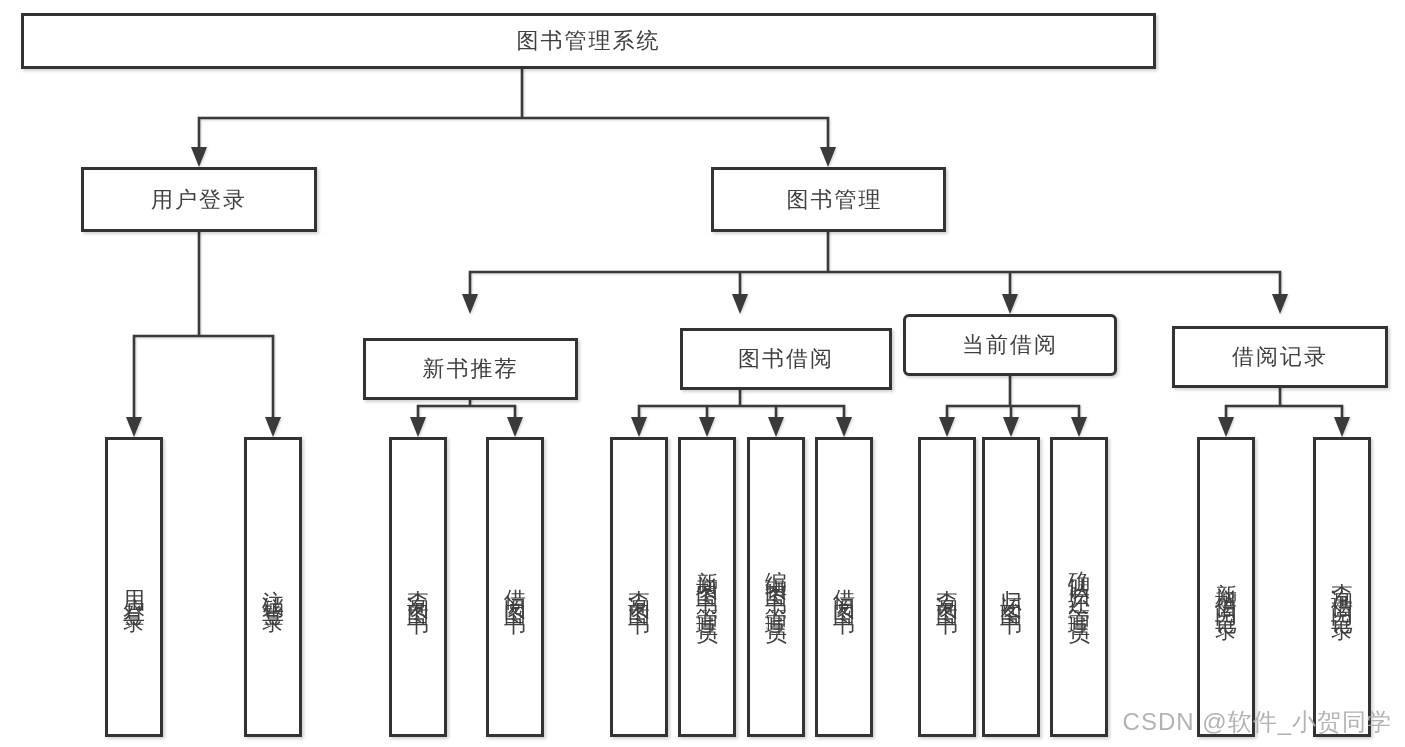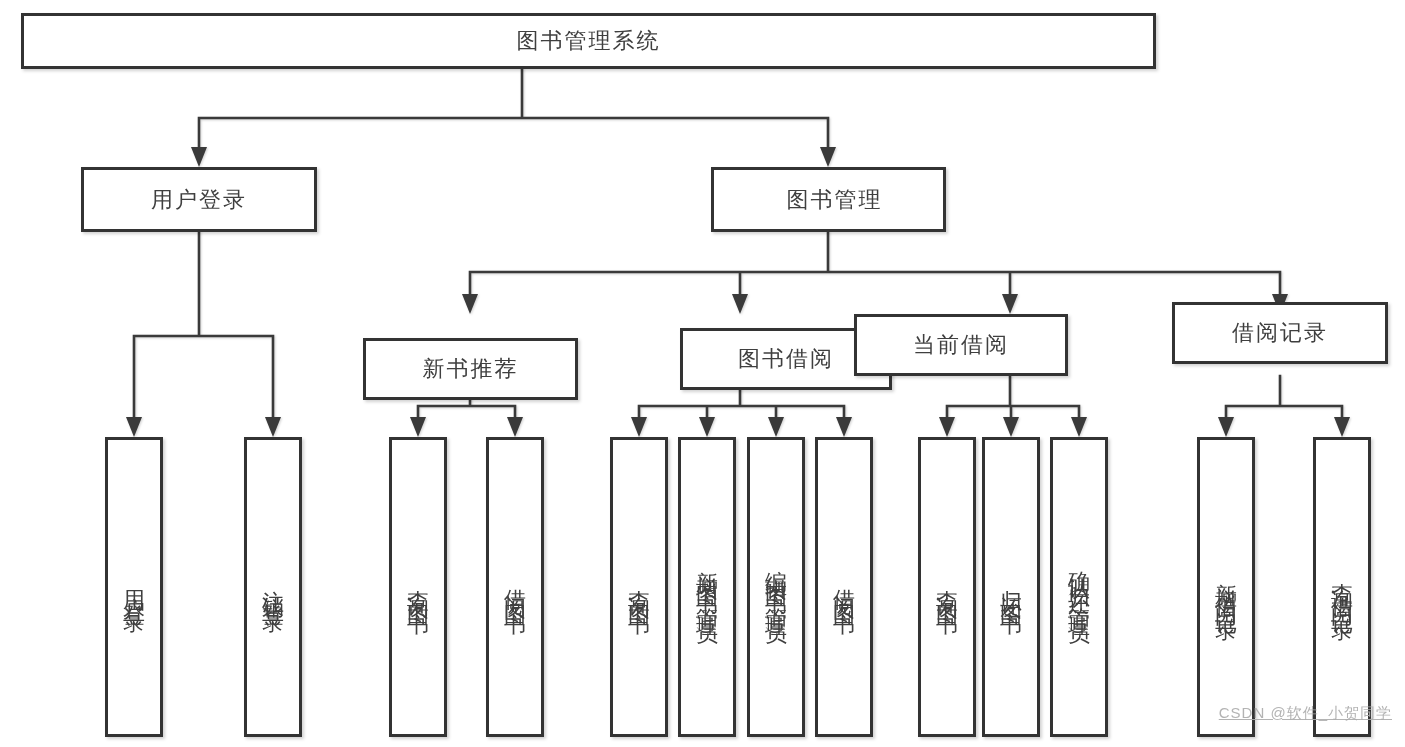--- a/index.html
+++ b/index.html
@@ -25,27 +25,26 @@
   .vbox{width:58px;height:300px;}
   .vbox .vtext{
     writing-mode:vertical-rl;
     text-orientation:mixed;
     font-size:22px;
     letter-spacing:0.34em;
     line-height:1;
   }
   .watermark{
     position:absolute;
-    right:13px;bottom:24px;
-    font-size:15px;
+    right:13px;bottom:9px;
+    font-size:24px;
     letter-spacing:1px;
     color:rgba(172,172,172,0.92);
     z-index:5;
     white-space:nowrap;
-    text-decoration:underline;
   }
 </style>
 </head>
 <body>
 
 <div class="canvas">
 
   <svg class="connectors" width="1405" height="747" viewBox="0 0 1405 747">
     <g stroke="#3a3a3a" stroke-width="2.6" stroke-linecap="square" fill="none">
 
@@ -96,24 +95,24 @@
   <div class="node hbox" style="left:711px;top:167px;width:235px;height:65px;padding-left:12px;">
     <span>图书管理</span>
   </div>
 
   <div class="node hbox" style="left:363px;top:314px;width:215px;height:62px;margin-top:24px;">
     <span>新书推荐</span>
   </div>
   <div class="node hbox" style="left:632px;top:328px;width:212px;height:62px;margin-left:48px;">
     <span>图书借阅</span>
   </div>
-  <div class="node hbox" style="left:854px;top:314px;width:214px;height:62px;">
+  <div class="node hbox" style="left:903px;top:314px;width:214px;height:62px;border-radius:6px;">
     <span>当前借阅</span>
   </div>
-  <div class="node hbox" style="left:1172px;top:302px;width:216px;height:62px;">
+  <div class="node hbox" style="left:1172px;top:326px;width:216px;height:62px;">
     <span>借阅记录</span>
   </div>
 
   <div class="node vbox" style="left:105px;top:437px;">
     <span class="vtext">用户登录</span>
   </div>
   <div class="node vbox" style="left:244px;top:437px;">
     <span class="vtext">注销登录</span>
   </div>
 

